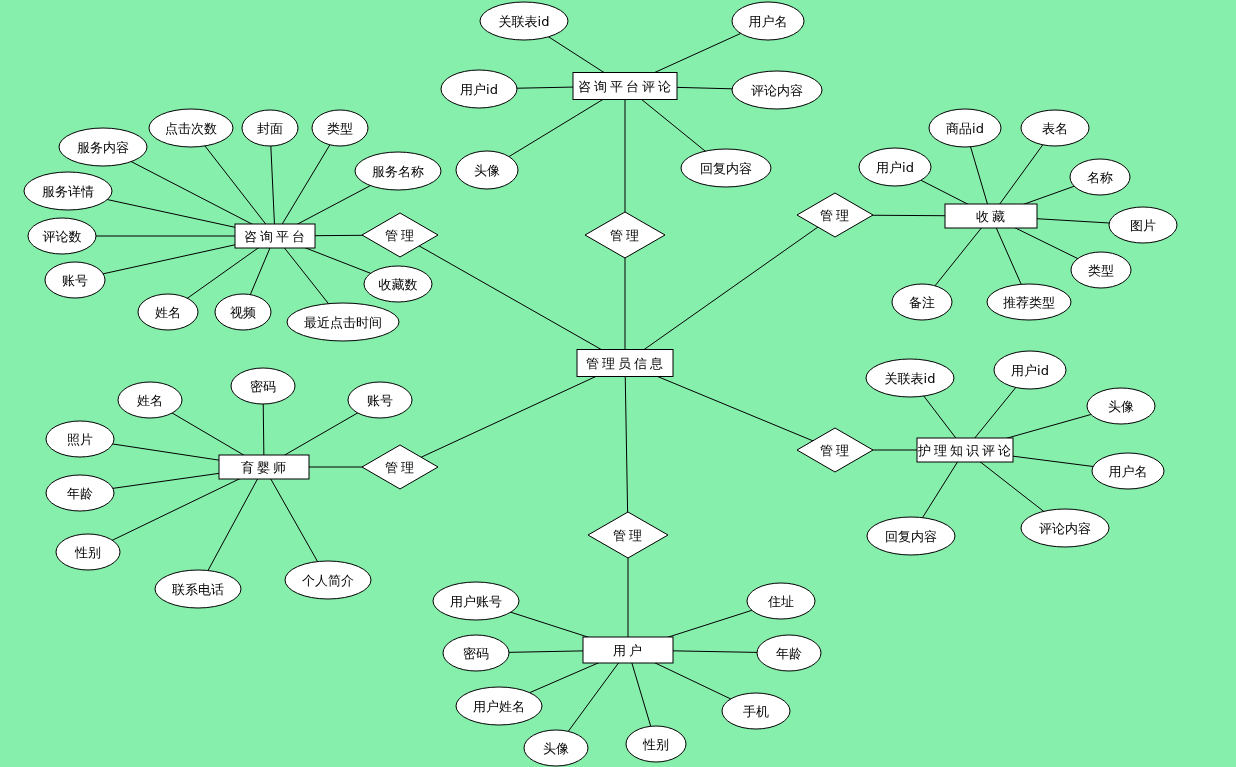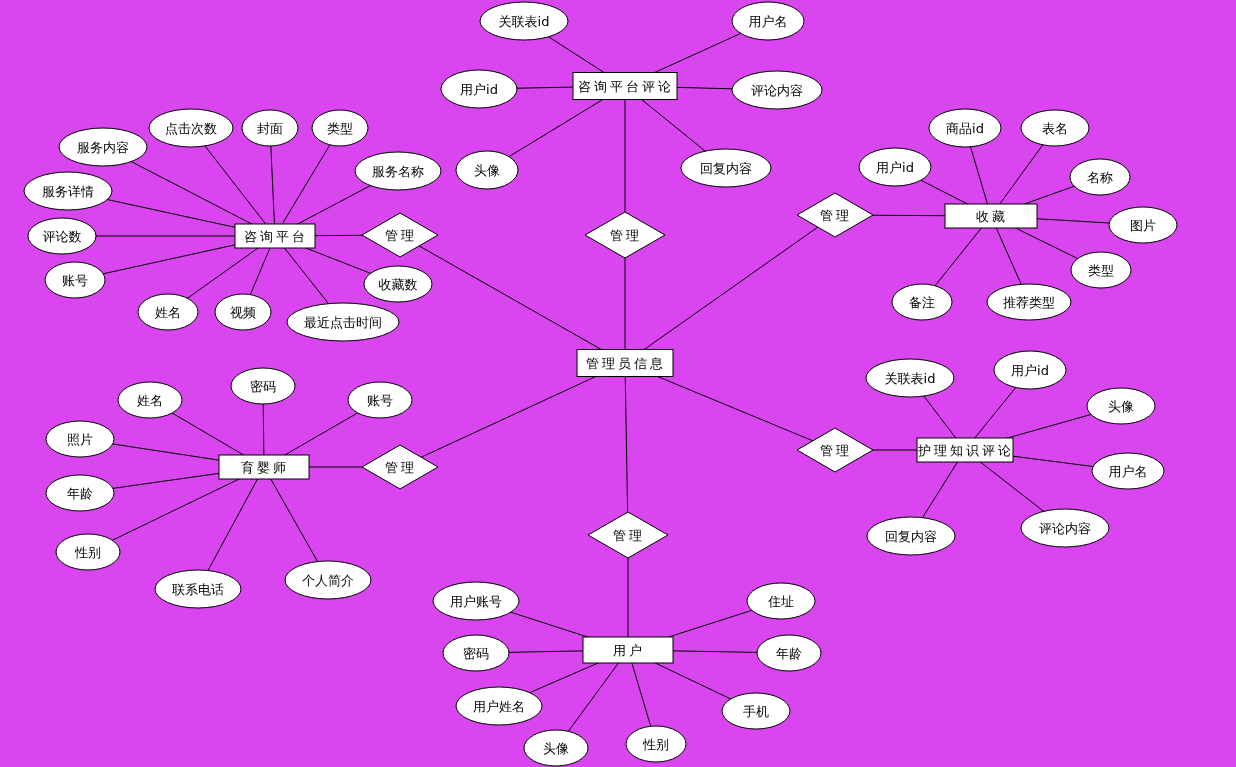--- a/index.html
+++ b/index.html
@@ -4,21 +4,21 @@
 <style>
   html, body {
     margin: 0;
     padding: 0;
     background: #ffffff;
   }
   .canvas {
     position: relative;
     width: 1236px;
     height: 767px;
-    background: #d946ef;
+    background: #86efac;
     overflow: hidden;
   }
   svg {
     display: block;
   }
   svg text {
     font-family: "DejaVu Sans", "Liberation Sans", sans-serif;
     font-size: 13px;
     fill: #000000;
     user-select: none;

